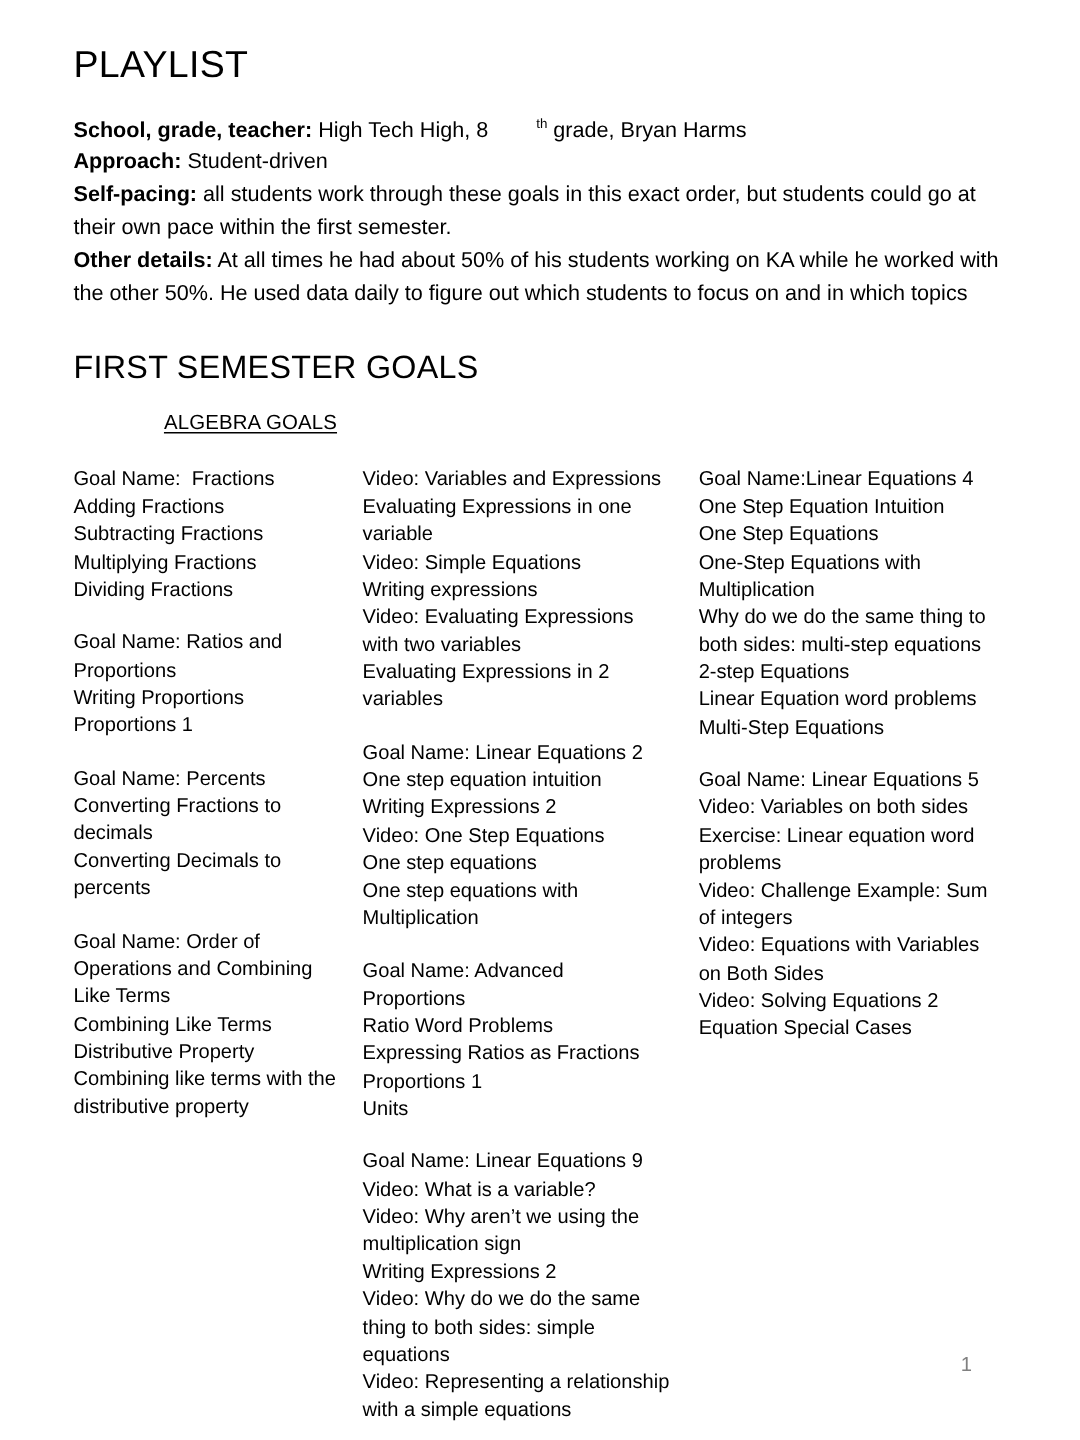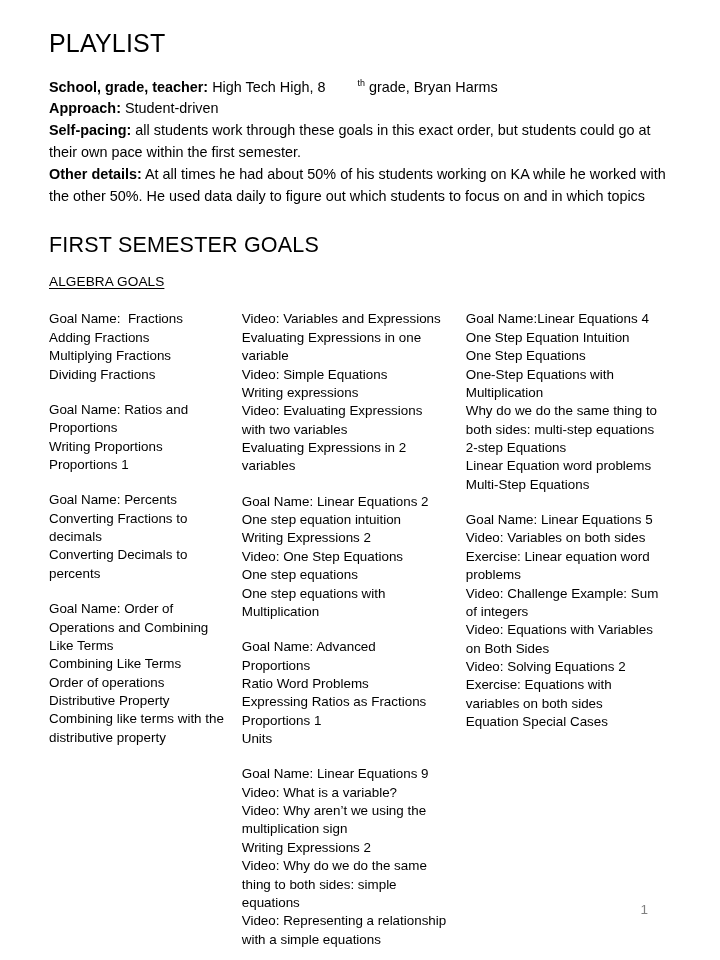--- a/index.html
+++ b/index.html
@@ -85,21 +85,21 @@
   .column {
     font-size: 13.4px;
     line-height: 1.37;
     box-sizing: border-box;
   }
   .col-1 { width: 203px; padding-right: 16px; }
   .col-2 { width: 236px; padding-right: 18px; }
   .col-3 { width: 214px; }
 
   .c1 { width: 203px; }
-  .c2 { width: 236px; }
+  .c2 { width: 236px; text-align: center; }
   .c3 { width: 214px; }
 
   .goal-group {
     margin-bottom: 17px;
   }
   .goal-group:last-child {
     margin-bottom: 0;
   }
   .goal-name {
     font-weight: normal;
@@ -137,37 +137,37 @@
   <div class="col-headers">
     <div class="col-header c2">ALGEBRA GOALS</div>
     <div class="col-header c3 empty"></div>
   </div>
 
   <div class="columns">
     <div class="column col-1">
         <div class="goal-group">
           <div class="goal-name">Goal Name:  Fractions</div>
           <div class="goal-item">Adding Fractions</div>
+          <div class="goal-item">Subtracting Fractions</div>
           <div class="goal-item">Multiplying Fractions</div>
           <div class="goal-item">Dividing Fractions</div>
         </div>
         <div class="goal-group">
           <div class="goal-name">Goal Name: Ratios and Proportions</div>
           <div class="goal-item">Writing Proportions</div>
           <div class="goal-item">Proportions 1</div>
         </div>
         <div class="goal-group">
           <div class="goal-name">Goal Name: Percents</div>
           <div class="goal-item">Converting Fractions to decimals</div>
           <div class="goal-item">Converting Decimals to percents</div>
         </div>
         <div class="goal-group">
           <div class="goal-name">Goal Name: Order of Operations and Combining Like Terms</div>
           <div class="goal-item">Combining Like Terms</div>
-          <div class="goal-item">Order of operations</div>
           <div class="goal-item">Distributive Property</div>
           <div class="goal-item">Combining like terms with the distributive property</div>
         </div>
       </div>
     <div class="column col-2">
         <div class="goal-group">
           <div class="goal-item">Video: Variables and Expressions</div>
           <div class="goal-item">Evaluating Expressions in one variable</div>
           <div class="goal-item">Video: Simple Equations</div>
           <div class="goal-item">Writing expressions</div>
@@ -209,21 +209,20 @@
           <div class="goal-item">Linear Equation word problems</div>
           <div class="goal-item">Multi-Step Equations</div>
         </div>
         <div class="goal-group">
           <div class="goal-name">Goal Name: Linear Equations 5</div>
           <div class="goal-item">Video: Variables on both sides</div>
           <div class="goal-item">Exercise: Linear equation word problems</div>
           <div class="goal-item">Video: Challenge Example: Sum of integers</div>
           <div class="goal-item">Video: Equations with Variables on Both Sides</div>
           <div class="goal-item">Video: Solving Equations 2</div>
-          <div class="goal-item">Exercise: Equations with variables on both sides</div>
           <div class="goal-item">Equation Special Cases</div>
         </div>
       </div>
   </div>
 
   <div class="page-number">1</div>
 
 </div>
 
 </body></html>

